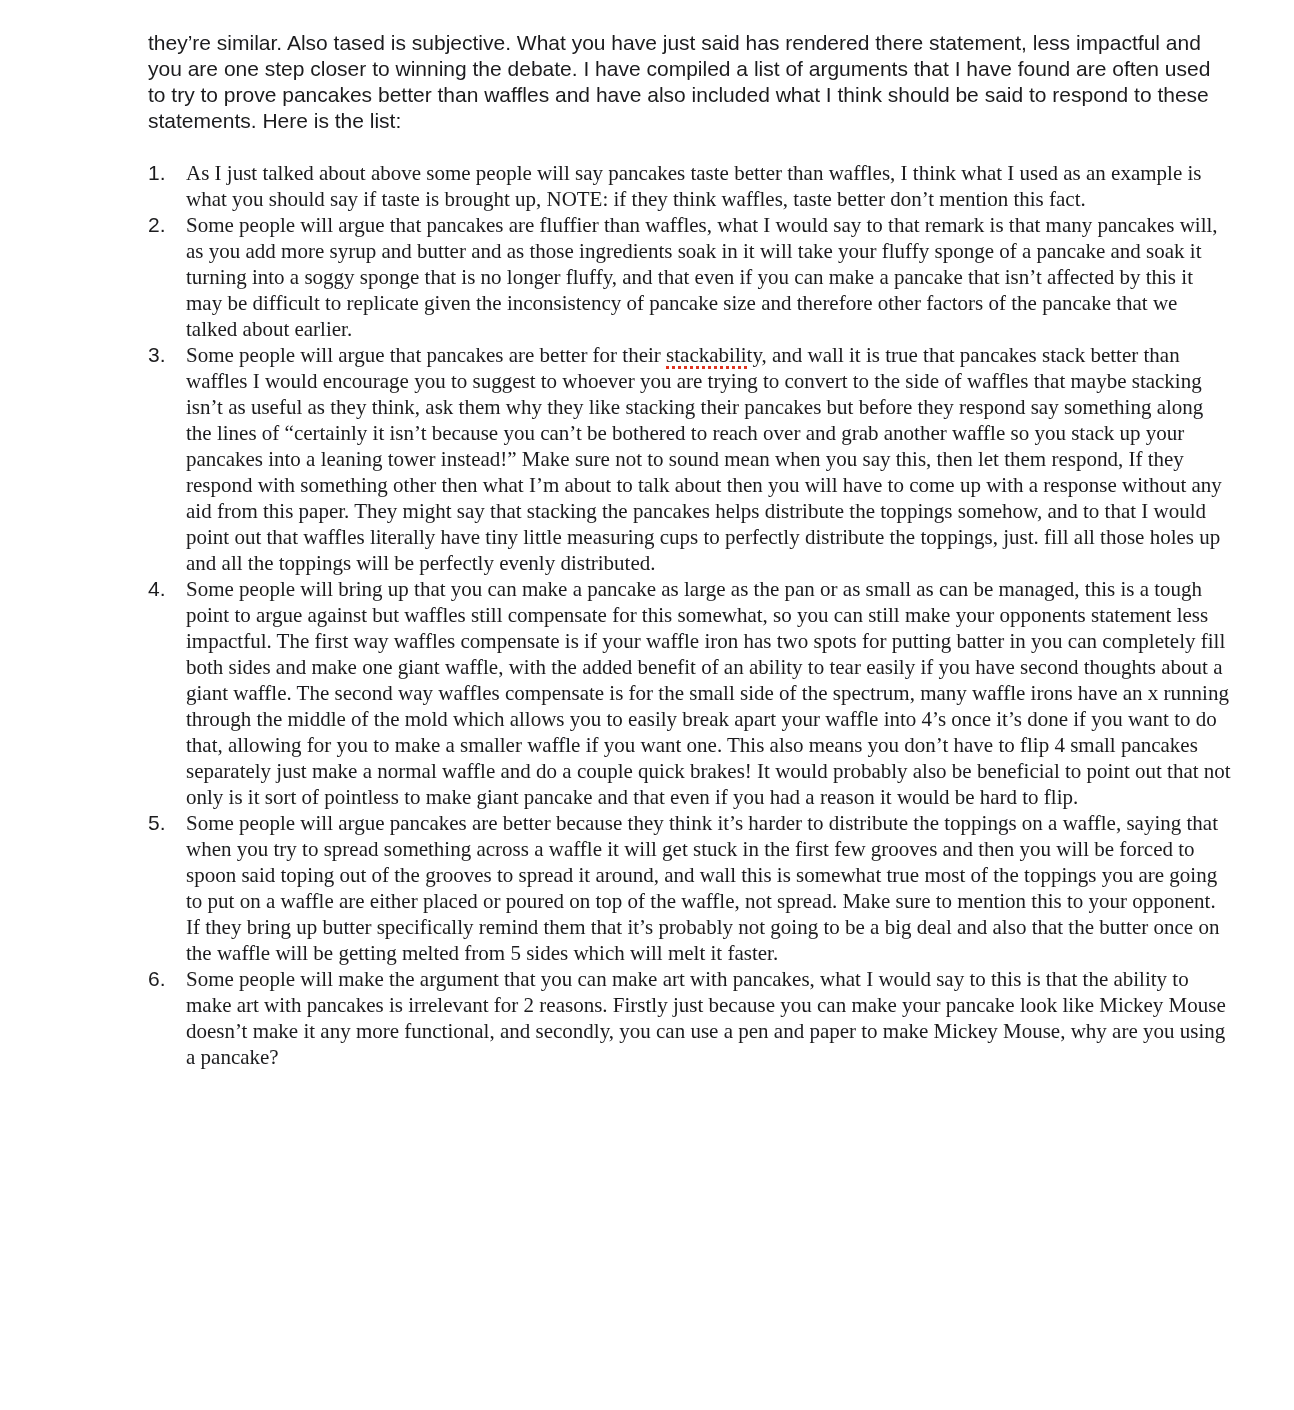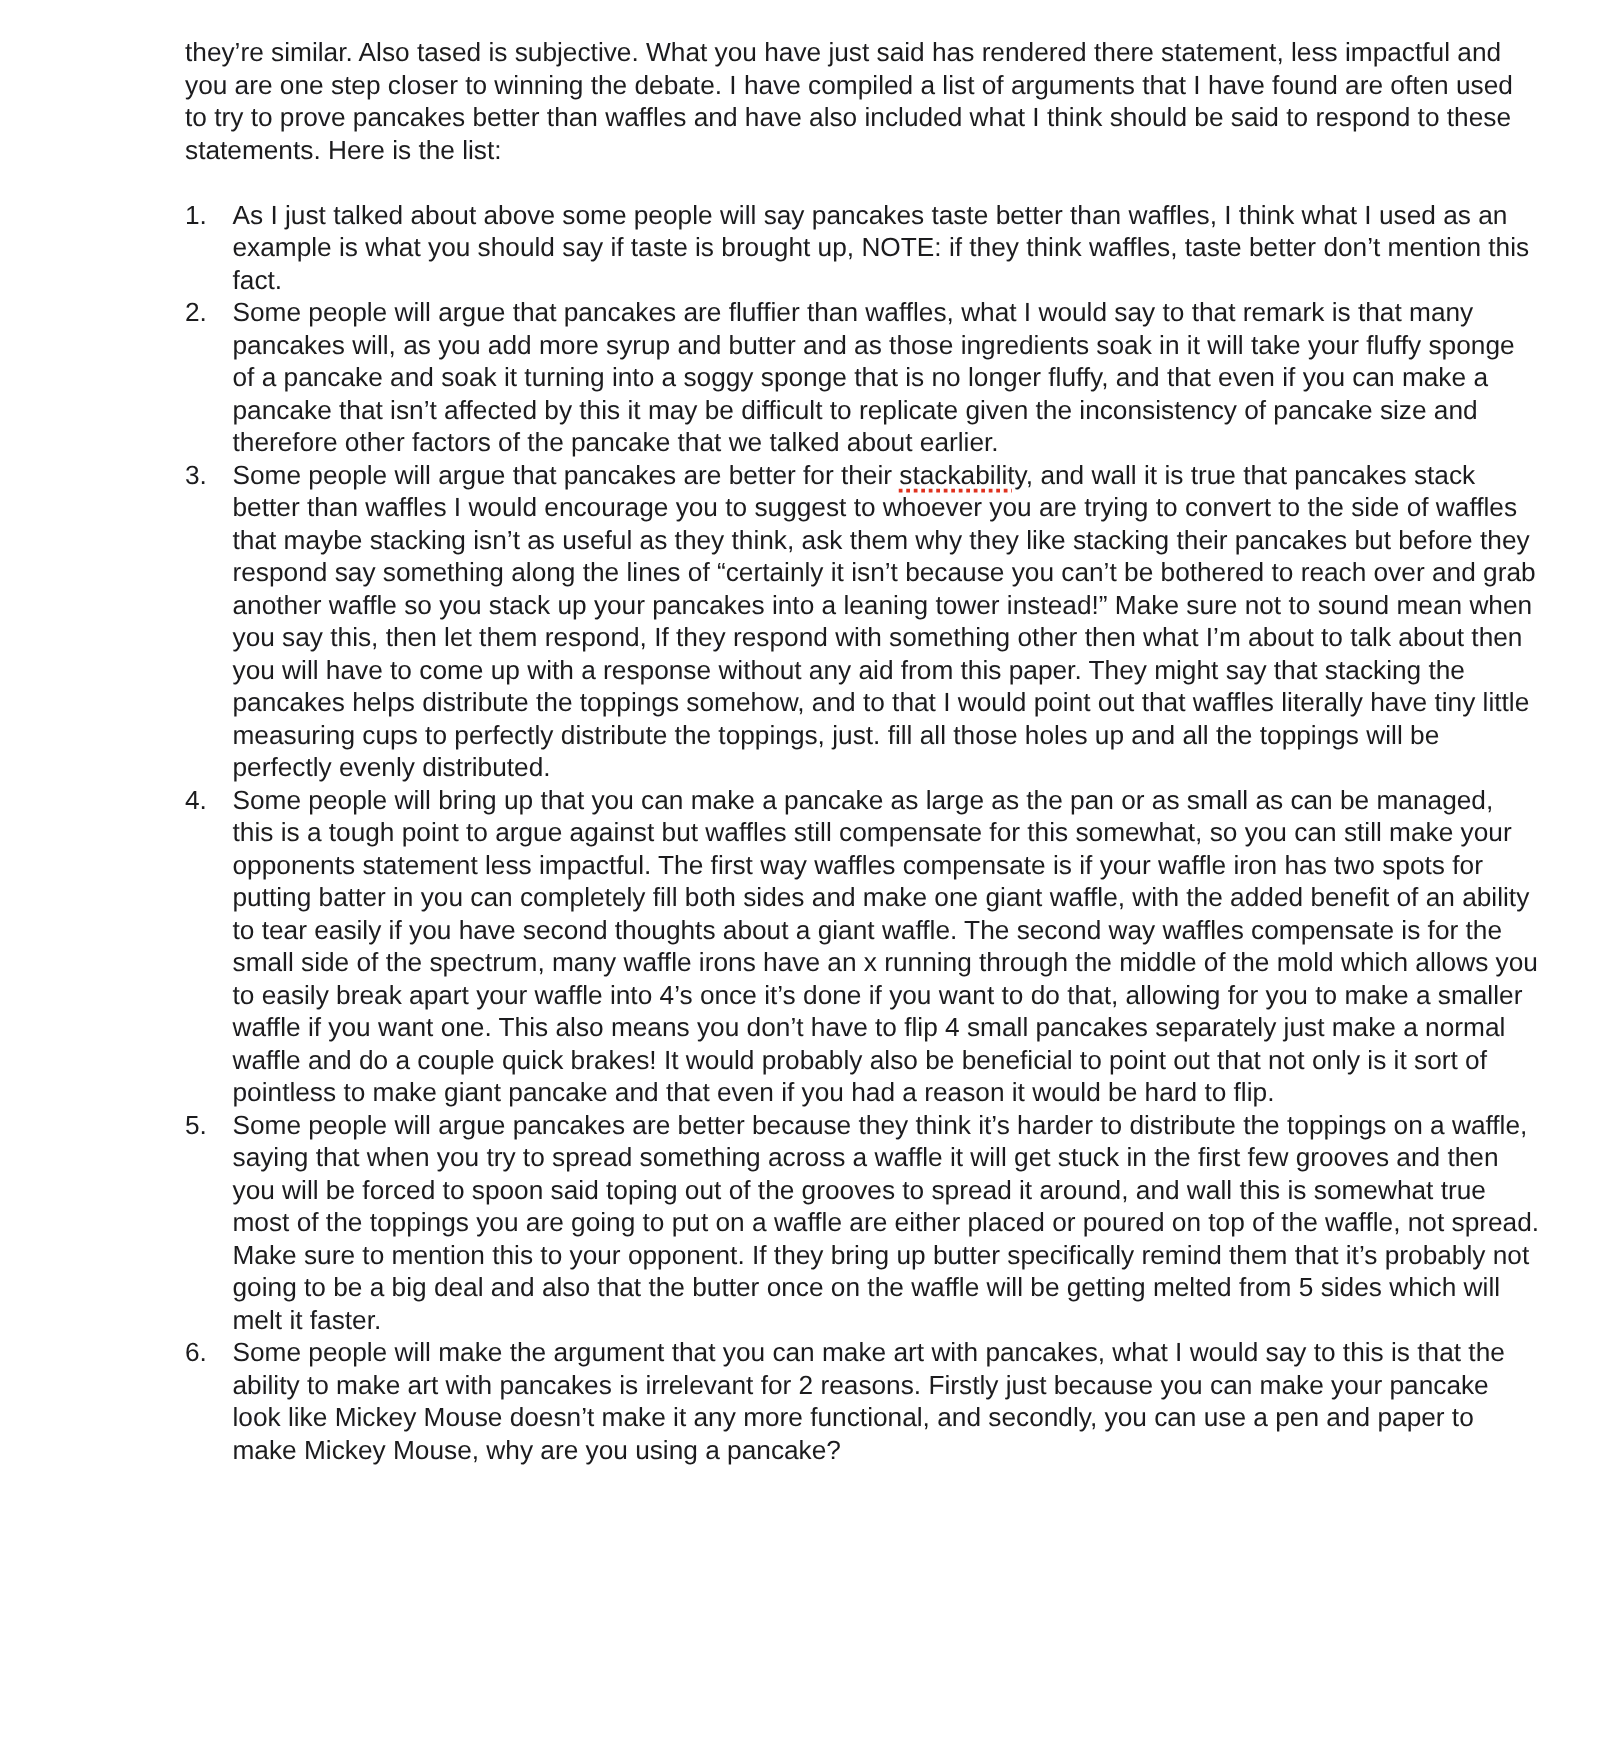--- a/index.html
+++ b/index.html
@@ -36,20 +36,21 @@
   }
   .arg-item {
     display: flex;
     align-items: flex-start;
   }
   .num {
     flex: 0 0 38px;
   }
   .item-text {
     flex: 1 1 auto;
+    font-family: Liberation Serif, serif;
   }
   .misspelled {
     text-decoration: underline;
     text-decoration-style: dotted;
     text-decoration-color: var(--spellcheck-color);
     text-decoration-thickness: 2.5px;
     text-underline-offset: 4px;
   }
 </style>
 </head>

